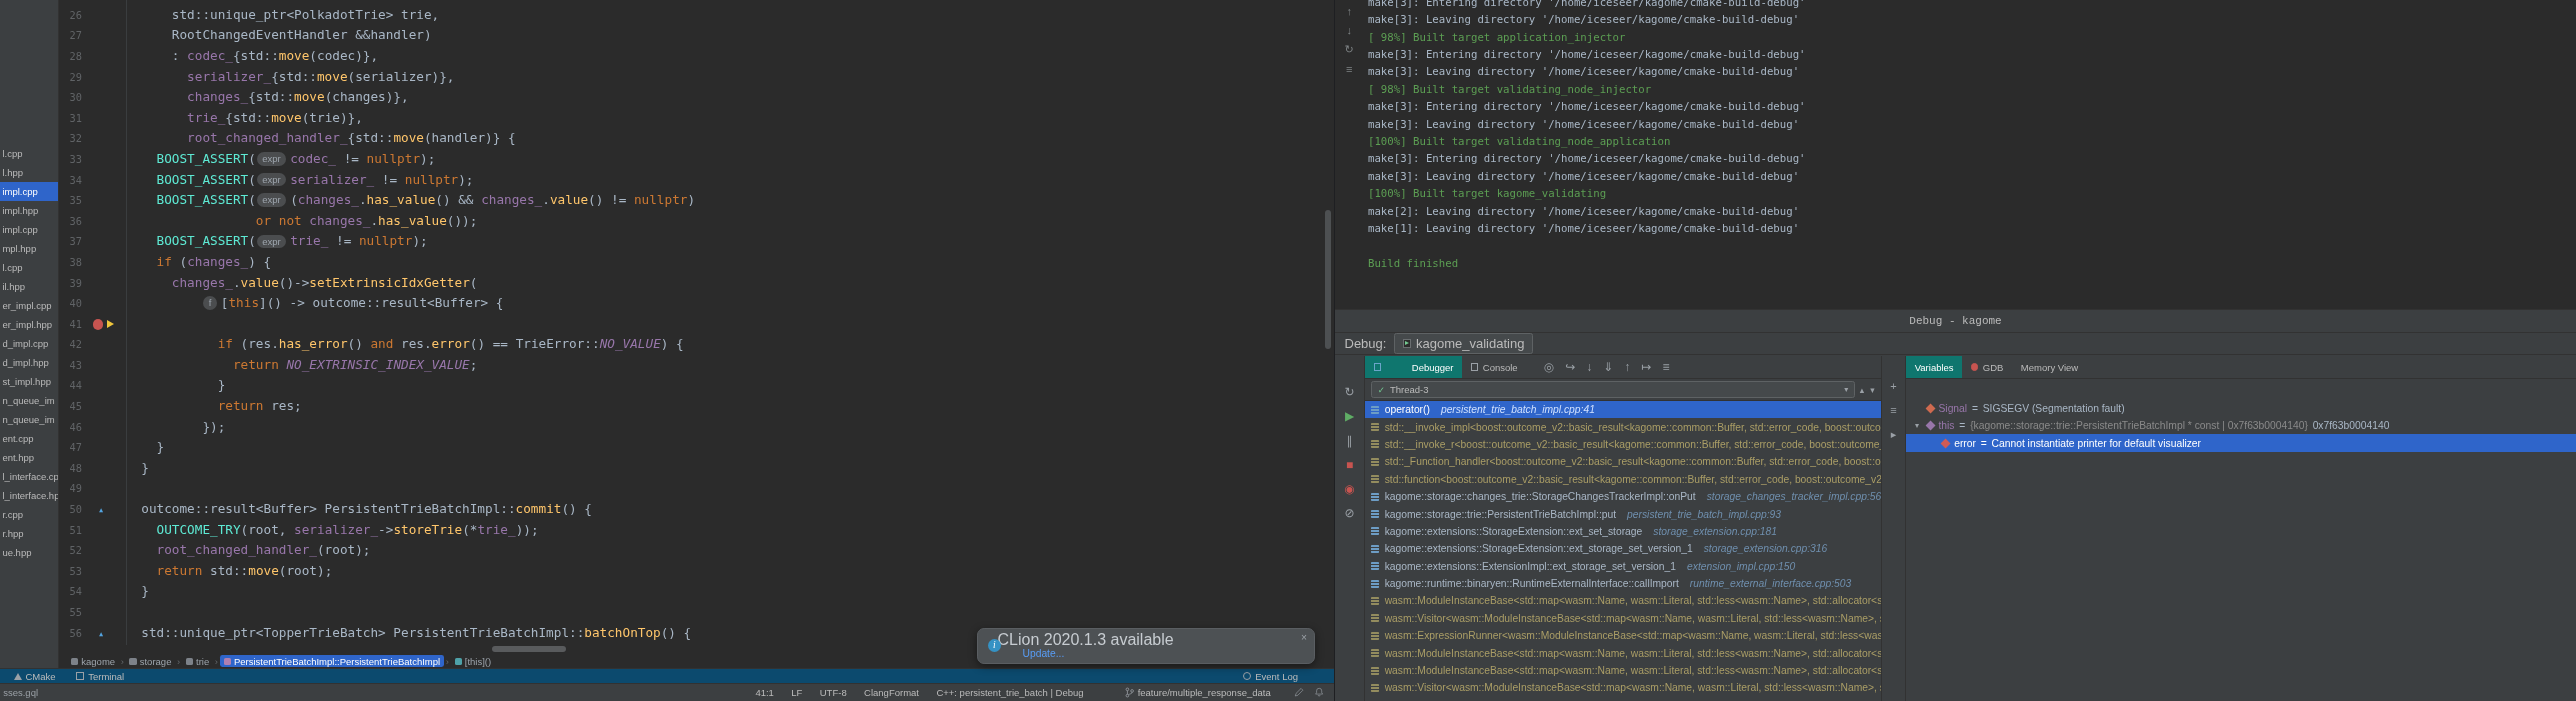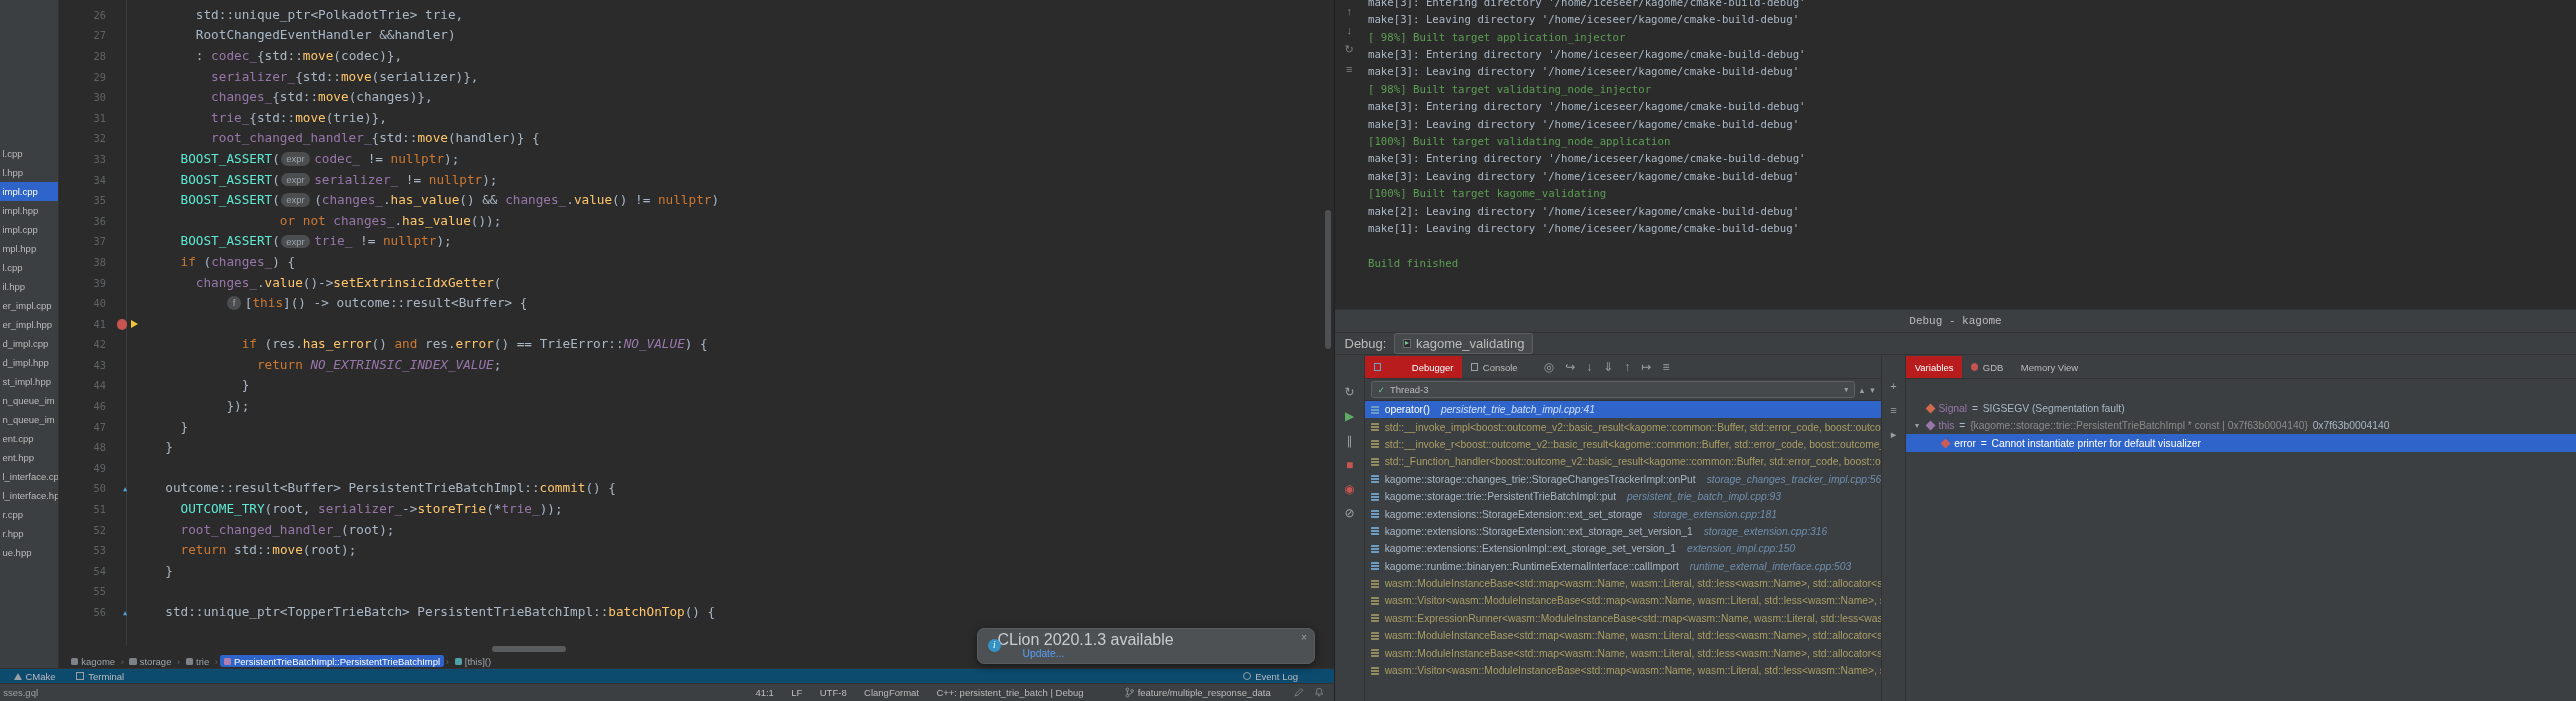--- a/index.html
+++ b/index.html
@@ -13,21 +13,21 @@
   #tree-items { padding-top:144px; }
   .tree-item { height:19px; line-height:19px; font-size:9.5px; color:#bbbbbb; white-space:nowrap;
                overflow:hidden; padding-left:2.4px; }
   .tree-item.sel { background:#2F65CA; color:#ffffff; }
 
   
   #editor { position:absolute; left:59px; top:0; width:1274px; height:645px; background:#2b2b2b;
             font-family:"DejaVu Sans Mono", monospace; font-size:12.7px; overflow:hidden; }
   .gutter-sep { position:absolute; left:67px; top:0; bottom:0; width:0.8px; background:#3a3d3f; }
   #editor-lines { position:relative; padding-top:4.8px; }
-  .cl { display:flex; height:20.6px; line-height:20.6px;padding-left:24px; }
+  .cl { display:flex; height:20.6px; line-height:20.6px; }
   .lnum { width:23px; text-align:right; color:#606366; font-size:10.3px; flex:none; }
   .gico { width:44px; flex:none; position:relative; }
   .ctext { flex:1; white-space:pre; overflow:hidden; color:#a9b7c6; }
   .cl.cur .ctext { background:#2663BD;margin-top:35px; }
   .s-d { color:#a9b7c6; } .s-k { color:#cc7832; } .s-m { color:#5eead4; }
   .s-f { color:#ffc66b; } .s-v { color:#9876aa; }
   .s-c { color:#9876aa; font-style:italic; }
   .pill { display:inline-block; background:#4b4d4f; color:#9da5ad; border-radius:7.1px;
           padding:0 5.5px; font-size:9.5px; line-height:13.5px; height:13.5px; margin:0 4px 0 0.8px;
           font-family:"Liberation Sans", sans-serif; vertical-align:0.8px; font-style:normal; }
@@ -90,21 +90,21 @@
   .cfg-ico { width:8.7px; height:8.7px; background:#2b2b2b; border:0.8px solid #6a6e70; position:relative; display:inline-block; }
   .cfg-ico::after { content:""; position:absolute; left:1.6px; top:0.8px; border-top:2.4px solid transparent;
                     border-bottom:2.4px solid transparent; border-left:4px solid #73c991; }
   #dbg-body { position:absolute; left:0; top:47px; bottom:0; width:100%; display:flex; }
   #dbg-leftbar { width:30px; background:#3c3f41; border-right:0.8px solid #323232; display:flex;
                  flex-direction:column; align-items:center; padding-top:29px; gap:10.3px; font-size:12px; }
   #frames-col { width:516px; display:flex; flex-direction:column; }
   .tabs-row { height:23px; display:flex; align-items:center; background:#3c3f41;
               border-bottom:0.8px solid #323232; font-size:9.5px; color:#bbbbbb; }
   .dtab { height:100%; display:flex; align-items:center; gap:4.8px; padding:0 8.7px; }
-  .dtab.sel { background:#b91c1c; color:#ffffff;gap:31px; }
+  .dtab.sel { background:#0f766e; color:#ffffff;gap:31px; }
   .tab-ico { width:7.1px; height:7.1px; border:0.8px solid #6aa5c9; display:inline-block; }
   .tab-ico.console { border-color:#9aa0a6; }
   .tab-ico.bug { border-radius:50%; border-color:#c75450; background:#c75450; }
   .step-icons { display:flex; align-items:center; gap:11px; margin-left:17.4px; color:#9aa0a6; font-size:12px; }
   .thread-row { height:22px; display:flex; align-items:center; gap:4.8px; padding:0 6.3px;
                 background:#3c3f41; border-bottom:0.8px solid #323232; }
   #thread-combo { flex:1; height:16.6px; background:#45494b; border:0.8px solid #5e6264; border-radius:2.4px;
                   display:flex; align-items:center; gap:4.8px; padding:0 5.5px; font-size:9.5px; color:#bbbbbb; }
   .check { color:#73c991; font-size:8.7px; }
   .chev { margin-left:auto; color:#9aa0a6; font-size:8px; }
@@ -269,20 +269,25 @@
         </div>
         <div class="cl">
           <span class="lnum">43</span>
           <span class="gico"></span>
           <span class="ctext"><span class="s-d">              </span><span class="s-k">return</span><span class="s-d"> </span><span class="s-c">NO_EXTRINSIC_INDEX_VALUE</span><span class="s-d">;</span></span>
         </div>
         <div class="cl">
           <span class="lnum">44</span>
           <span class="gico"></span>
           <span class="ctext"><span class="s-d">            }</span></span>
+        </div>
+        <div class="cl">
+          <span class="lnum">45</span>
+          <span class="gico"></span>
+          <span class="ctext"><span class="s-d">            </span><span class="s-k">return</span><span class="s-d"> res;</span></span>
         </div>
         <div class="cl">
           <span class="lnum">46</span>
           <span class="gico"></span>
           <span class="ctext"><span class="s-d">          });</span></span>
         </div>
         <div class="cl">
           <span class="lnum">47</span>
           <span class="gico"></span>
           <span class="ctext"><span class="s-d">    }</span></span>
@@ -490,20 +495,24 @@
                 <span class="fmain lib">std::__invoke_impl&lt;boost::outcome_v2::basic_result&lt;kagome::common::Buffer, std::error_code, boost::outcom</span>
               </div>
               <div class="frow lib">
                 <span class="fico"></span>
                 <span class="fmain lib">std::__invoke_r&lt;boost::outcome_v2::basic_result&lt;kagome::common::Buffer, std::error_code, boost::outcome_</span>
               </div>
               <div class="frow lib">
                 <span class="fico"></span>
                 <span class="fmain lib">std::_Function_handler&lt;boost::outcome_v2::basic_result&lt;kagome::common::Buffer, std::error_code, boost::o</span>
               </div>
+              <div class="frow lib">
+                <span class="fico"></span>
+                <span class="fmain lib">std::function&lt;boost::outcome_v2::basic_result&lt;kagome::common::Buffer, std::error_code, boost::outcome_v2</span>
+              </div>
               <div class="frow user">
                 <span class="fico"></span>
                 <span class="fmain user">kagome::storage::changes_trie::StorageChangesTrackerImpl::onPut</span>
                 <span class="floc">storage_changes_tracker_impl.cpp:56</span>
               </div>
               <div class="frow user">
                 <span class="fico"></span>
                 <span class="fmain user">kagome::storage::trie::PersistentTrieBatchImpl::put</span>
                 <span class="floc">persistent_trie_batch_impl.cpp:93</span>
               </div>

